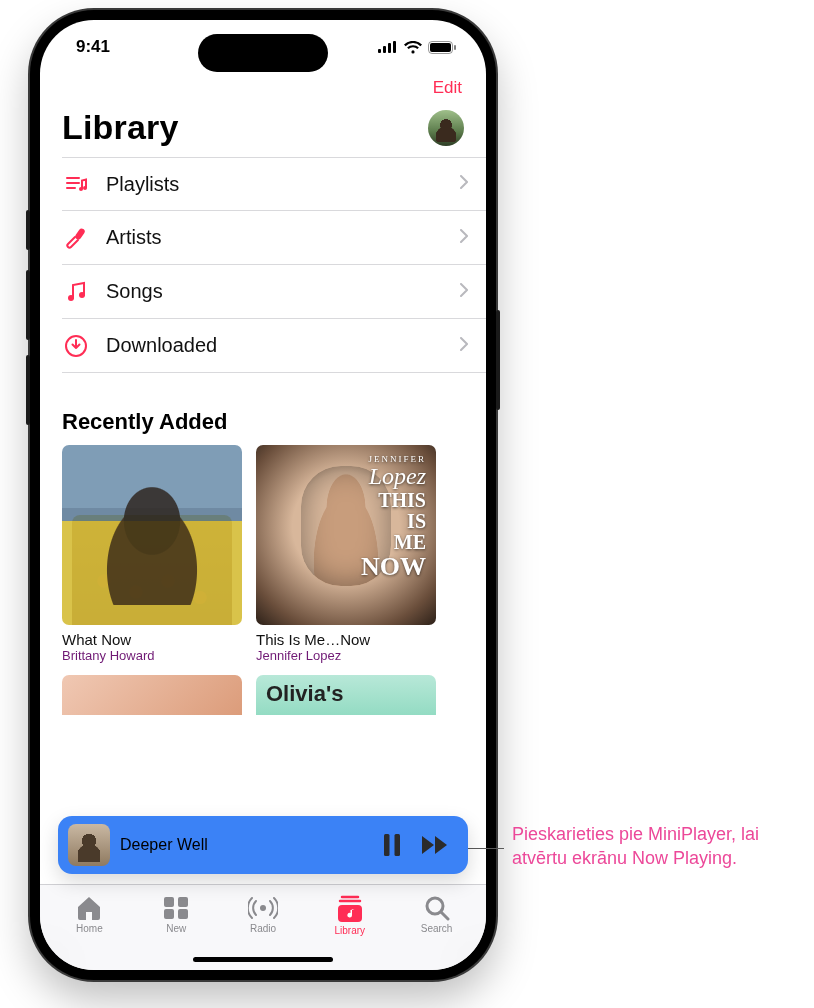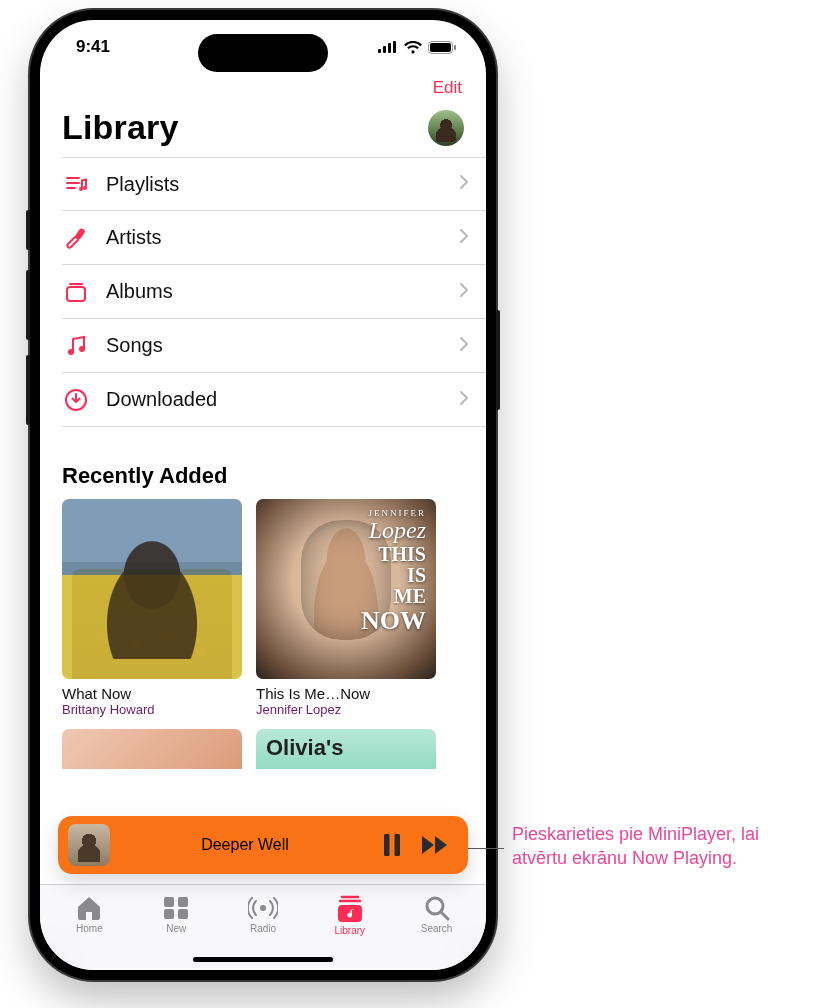--- a/index.html
+++ b/index.html
@@ -201,28 +201,27 @@
   .albums.peek { margin-top:12px; height:40px; overflow:hidden; position:relative;}
   .albums.peek .art{height:80px;}
   .art.a3{ background:linear-gradient(135deg,#f0c8b3,#d89470);}
   .art.a4{ background:linear-gradient(180deg,#b8e8d8,#6fcfae); position:relative;}
   .art.a4 .ov{ position:absolute; left:10px; top:6px; font-size:22px; font-weight:700; color:#222;text-align:center;}
   .mini-player{
     position:absolute;
     left:18px; right:18px;
     bottom:96px;
     height:58px;
-    background:#f97316;
+    background:#3b82f6;
     border-radius:14px;
     display:flex;
     align-items:center;
     padding:0 10px;
     box-shadow:0 8px 20px rgba(0,0,0,.15);
     z-index:30;
-    text-align:center;
   }
   .mini-player .thumb{
     width:42px;height:42px;border-radius:8px;
     background:linear-gradient(180deg,#c9b8a3,#8f7a60);
     position:relative;overflow:hidden;flex:none;
   }
   .mini-player .thumb::after{
     content:"";position:absolute;inset:8px 10px 4px 10px;
     background:radial-gradient(circle at 50% 30%, #4a3a2a 0 30%, transparent 31%),
                radial-gradient(circle at 50% 80%, #4a3a2a 0 45%, transparent 46%);
@@ -338,32 +337,20 @@
                 <path d="M11 11l-7 7a2 2 0 1 0 3 3l7-7" stroke="#ff2d55" stroke-width="2" fill="none" stroke-linecap="round"></path>
               </svg>
           </span>
           <span class="label">Artists</span>
           <span class="chev"><svg width="8" height="14" viewBox="0 0 8 14">
                 <path d="M1 1l6 6-6 6" stroke="#b9b9be" stroke-width="2" fill="none" stroke-linecap="round"></path>
               </svg></span>
         </div>
         <div class="row">
           <span class="ico">
-            <svg width="24" height="24" viewBox="0 0 24 24" fill="none">
-                <rect x="3" y="7" width="18" height="14" rx="3" stroke="#ff2d55" stroke-width="2"></rect>
-                <path d="M6 4h12" stroke="#ff2d55" stroke-width="2" stroke-linecap="round"></path>
-              </svg>
-          </span>
-          <span class="label">Albums</span>
-          <span class="chev"><svg width="8" height="14" viewBox="0 0 8 14">
-                <path d="M1 1l6 6-6 6" stroke="#b9b9be" stroke-width="2" fill="none" stroke-linecap="round"></path>
-              </svg></span>
-        </div>
-        <div class="row">
-          <span class="ico">
             <svg width="24" height="24" viewBox="0 0 24 24">
                 <path d="M9 18V5l11-2v12" stroke="#ff2d55" stroke-width="2" fill="none" stroke-linecap="round"></path>
                 <circle cx="7" cy="18" r="3" fill="#ff2d55"></circle>
                 <circle cx="18" cy="15" r="3" fill="#ff2d55"></circle>
               </svg>
           </span>
           <span class="label">Songs</span>
           <span class="chev"><svg width="8" height="14" viewBox="0 0 8 14">
                 <path d="M1 1l6 6-6 6" stroke="#b9b9be" stroke-width="2" fill="none" stroke-linecap="round"></path>
               </svg></span>

